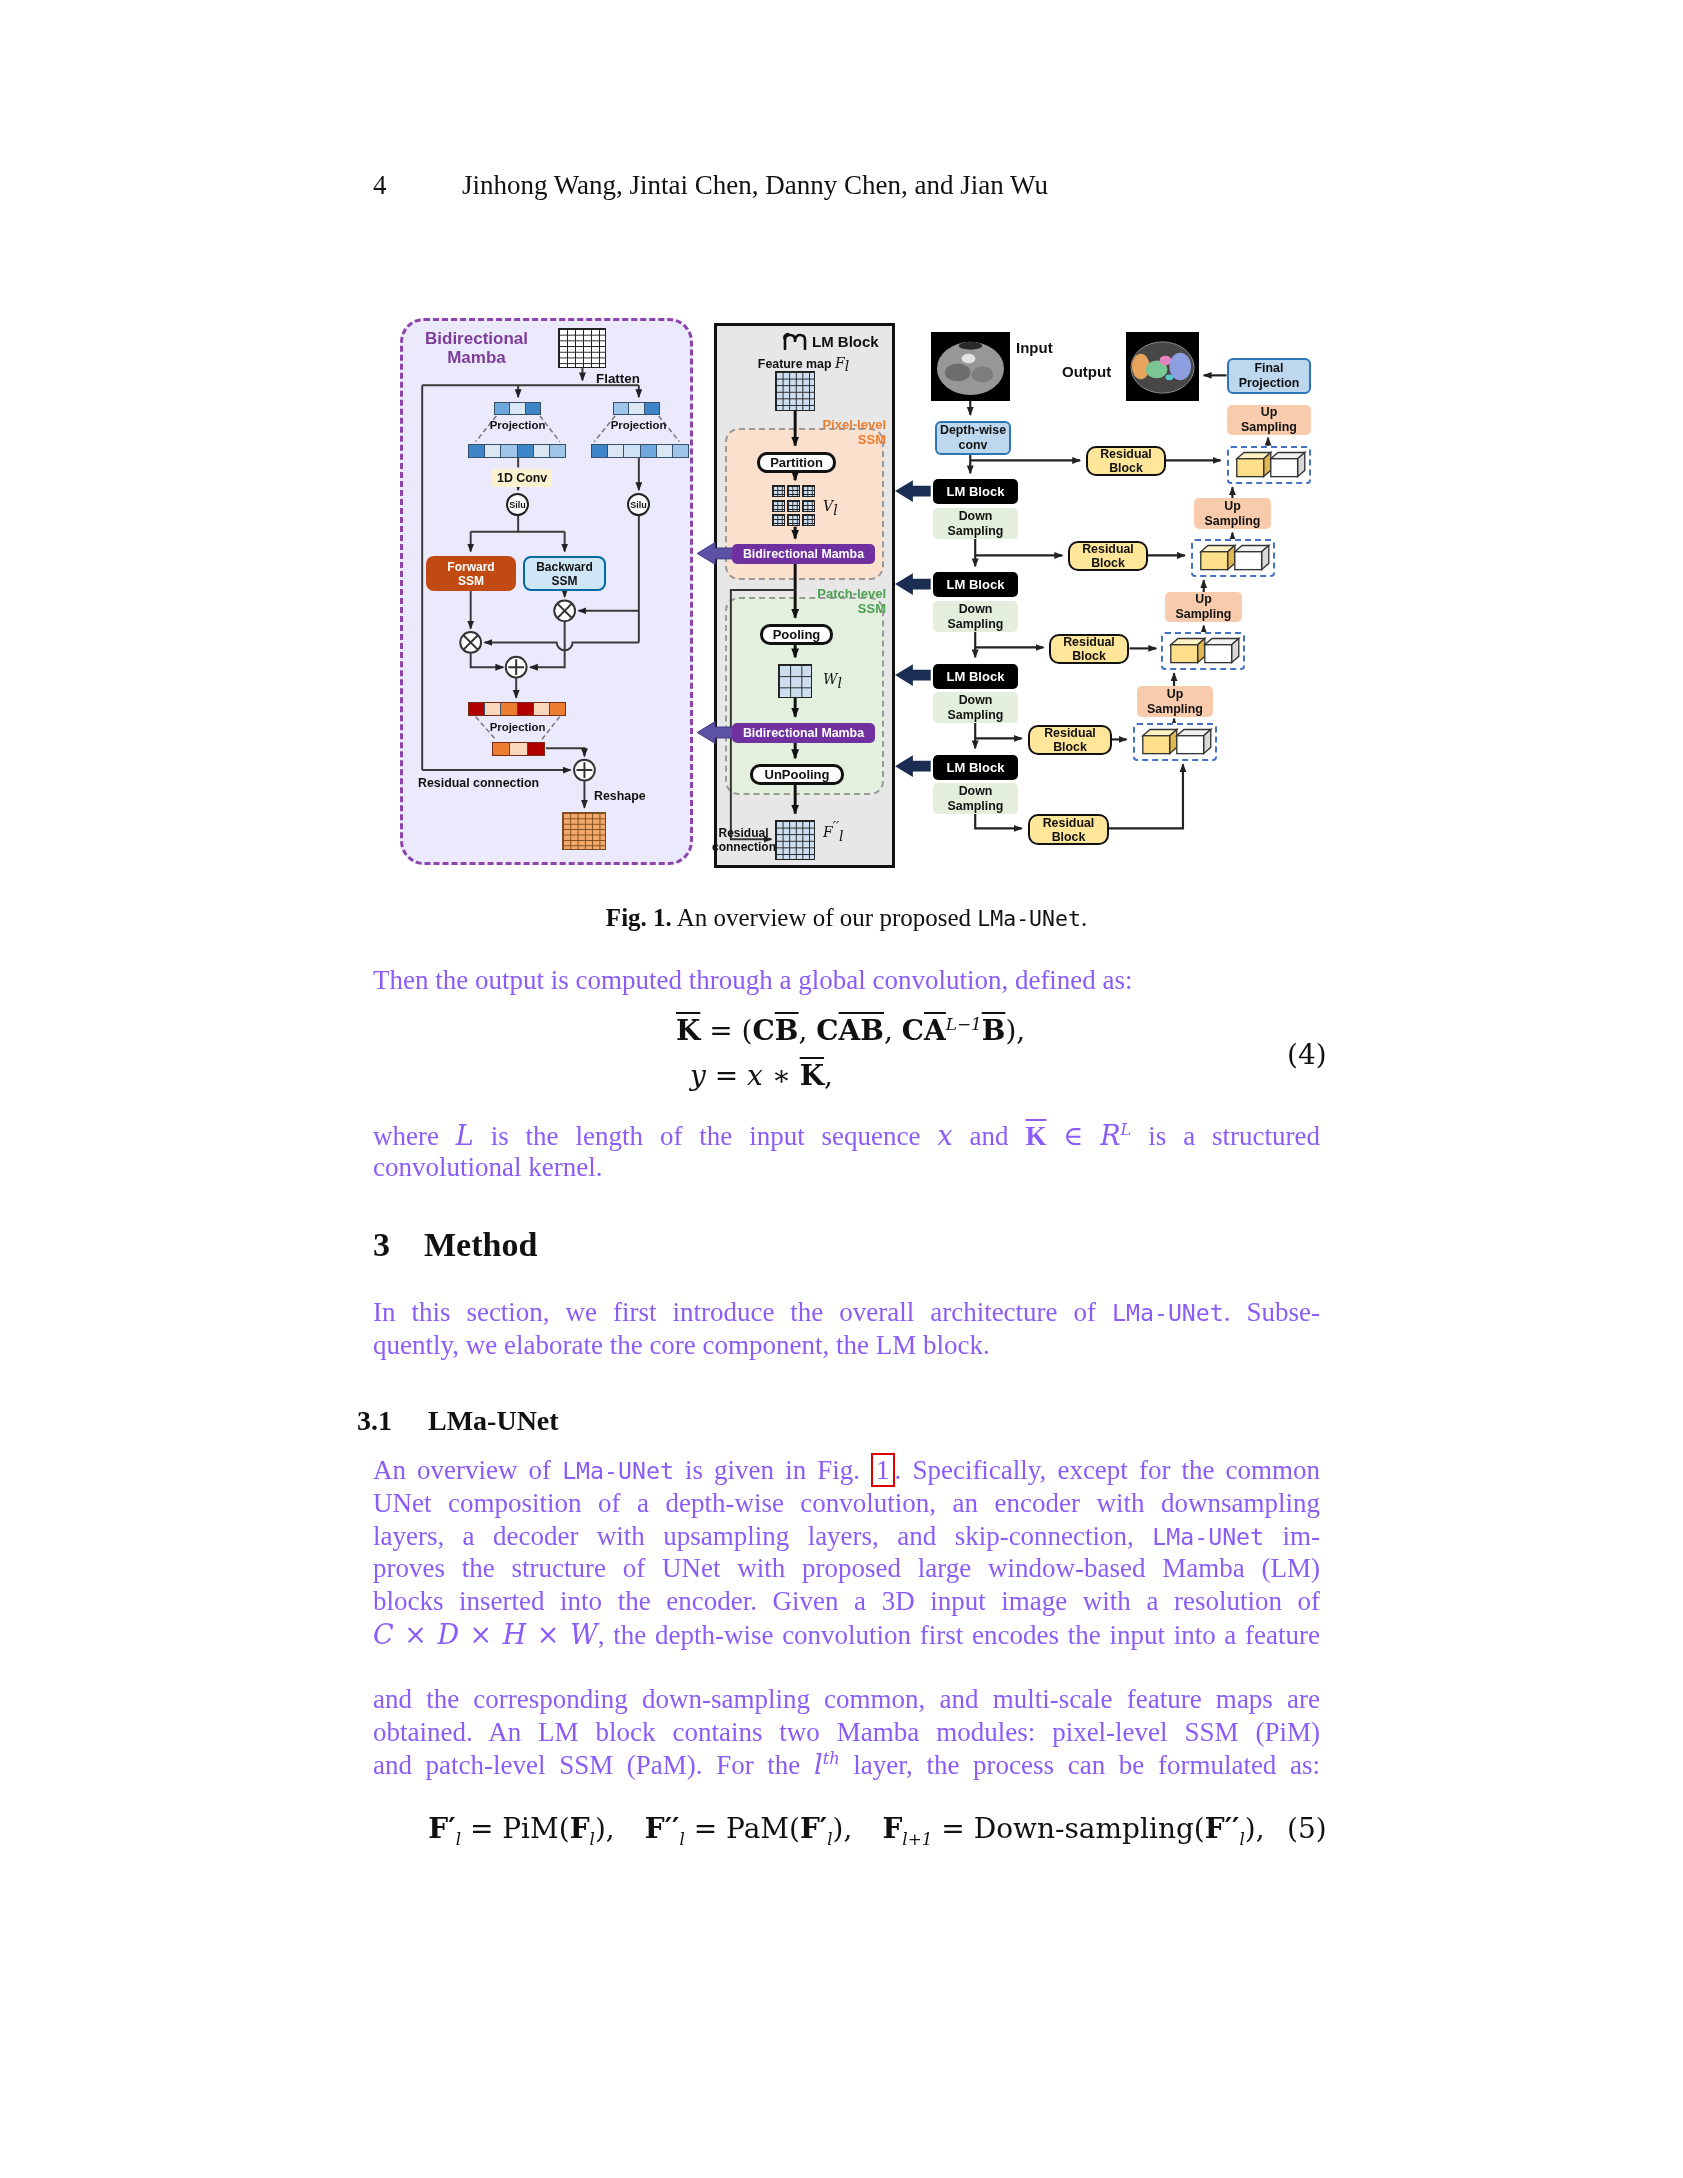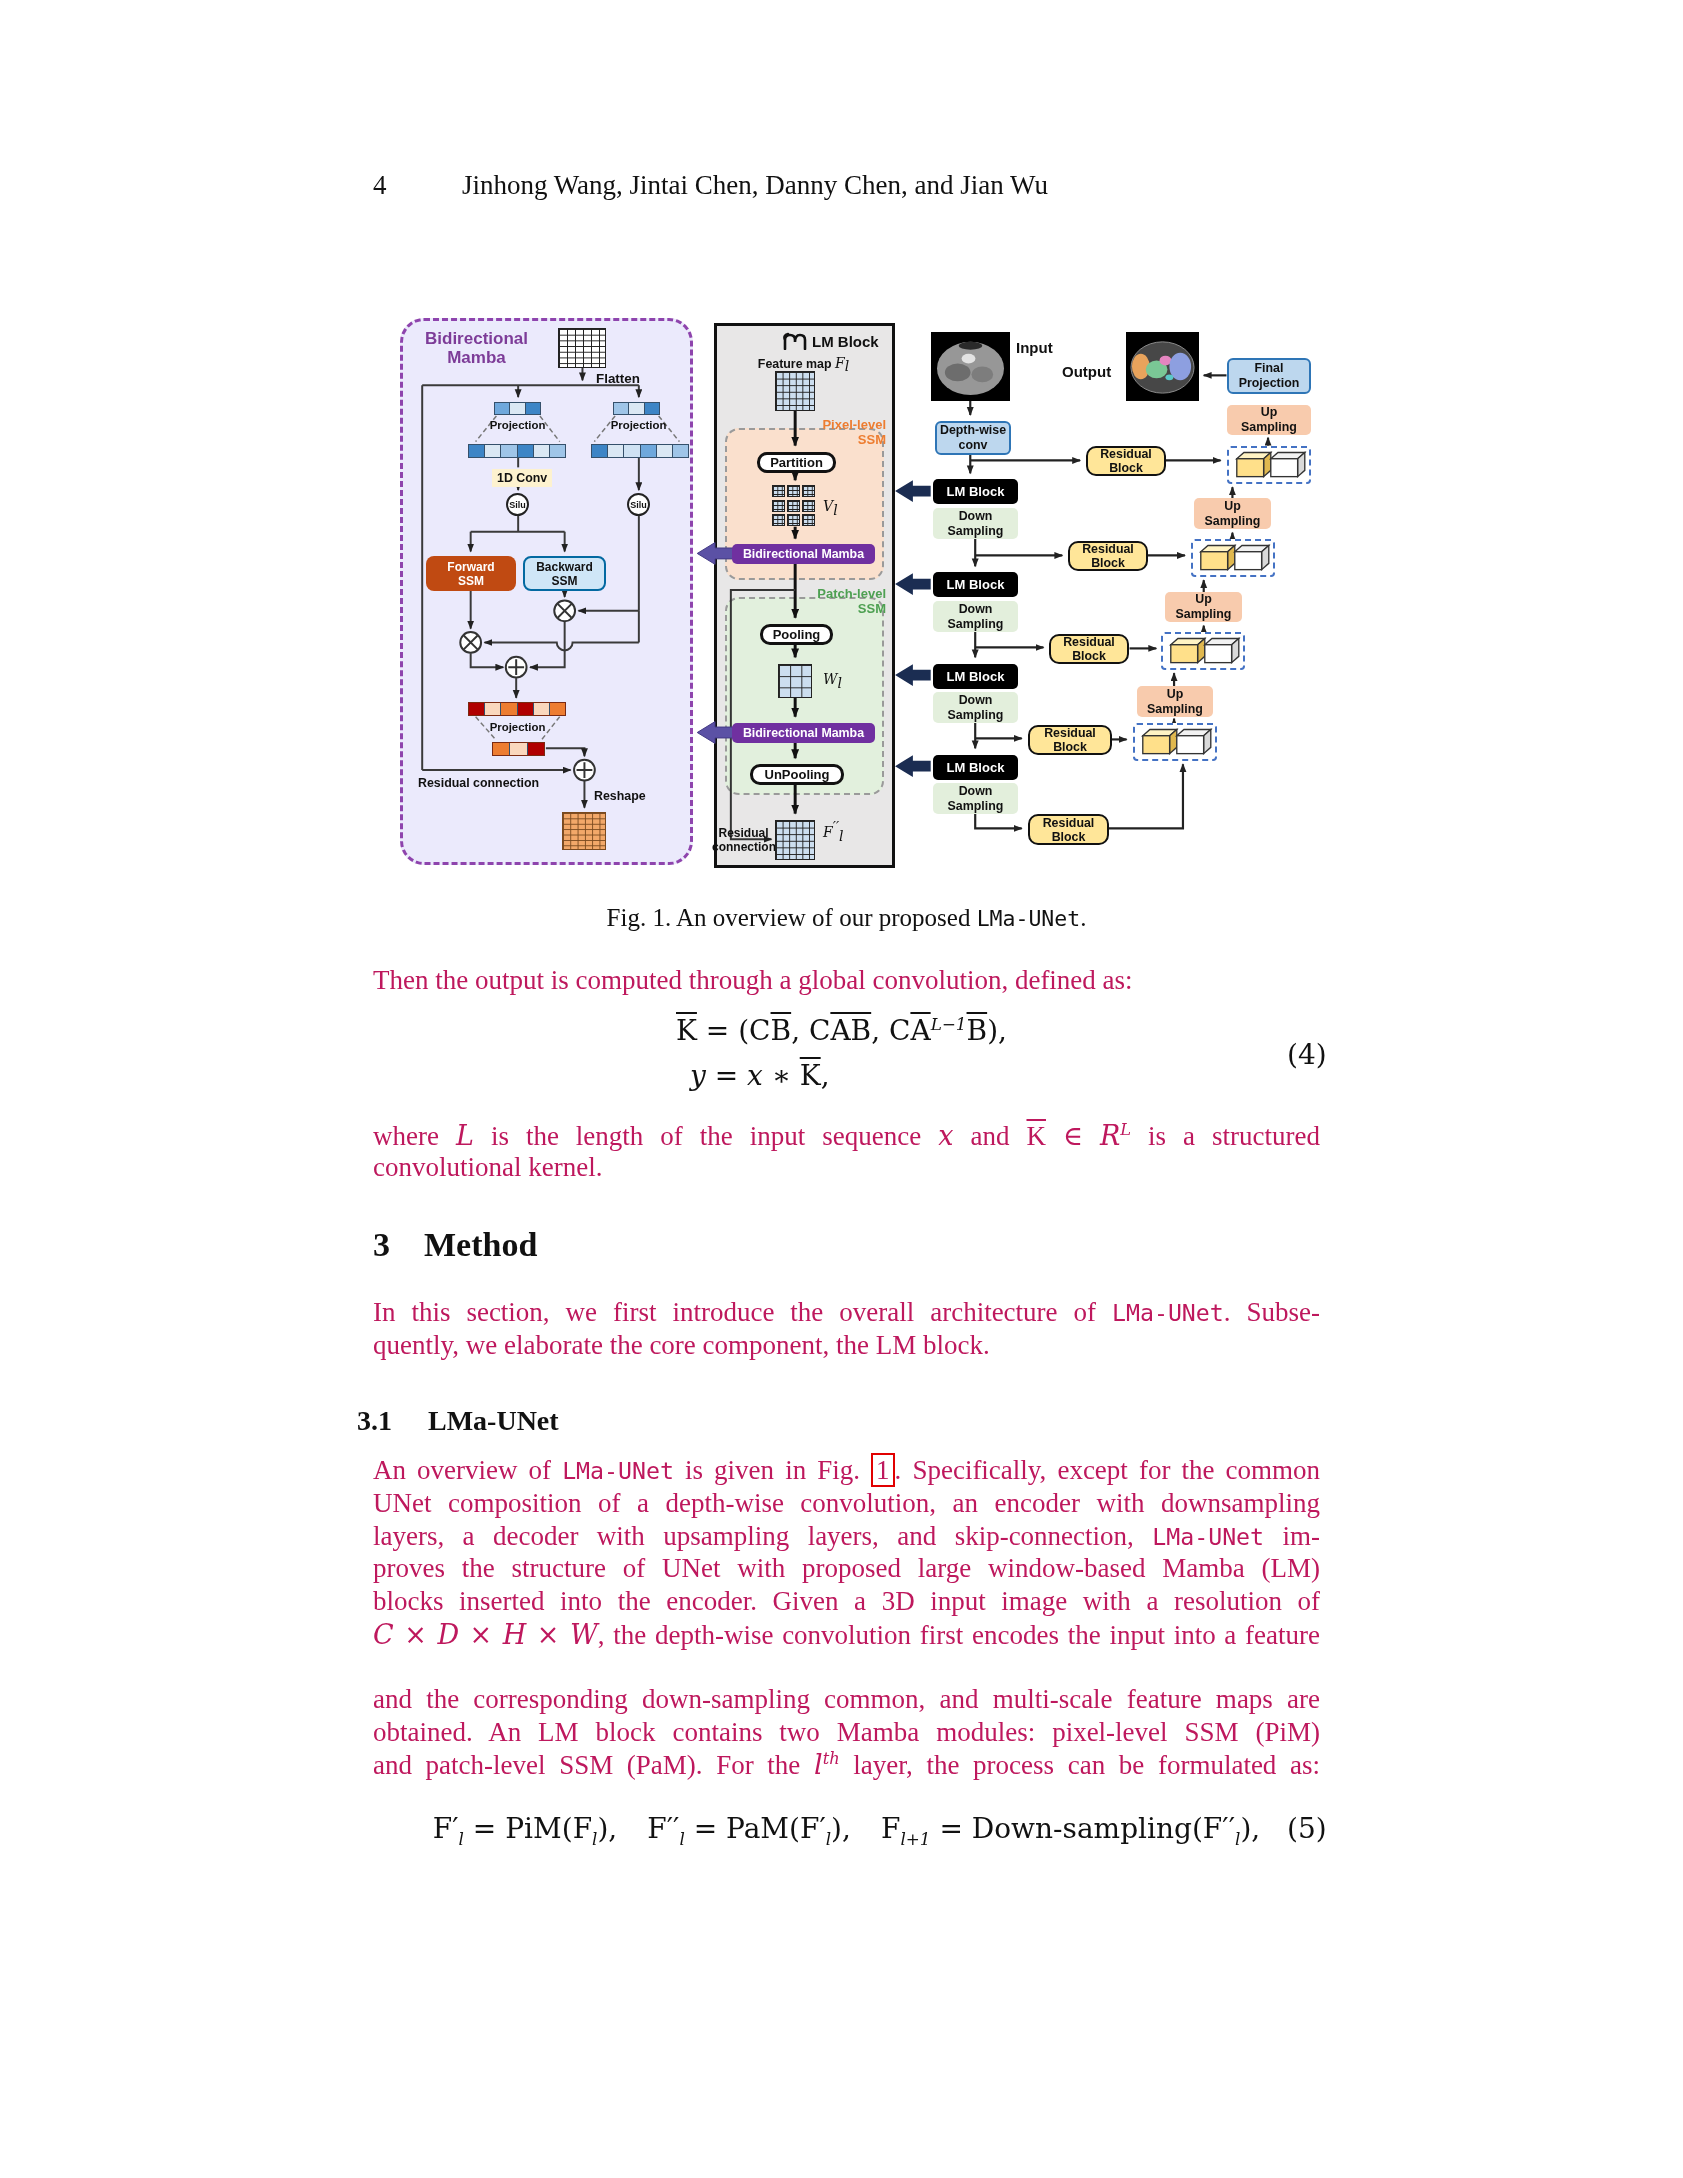--- a/index.html
+++ b/index.html
@@ -1,24 +1,24 @@
 <!DOCTYPE html>
 <html><head>
 <meta charset="utf-8">
 <style>
   html,body{margin:0;padding:0;background:#888;}
   .page{position:relative;width:1683px;height:2178px;background:#ffffff;margin:0 auto;
         font-family:"Liberation Serif","DejaVu Serif",serif;color:#111;overflow:hidden;}
   .a{position:absolute;}
   
-  .bl{position:absolute;left:373px;width:947px;font-size:27px;line-height:33px;color:#be185d;}
+  .bl{position:absolute;left:373px;width:947px;font-size:27px;line-height:33px;color:#8b5cf6;}
   .j{text-align:justify;text-align-last:justify;}
   .tt{font-family:"DejaVu Sans Mono","Liberation Mono",monospace;font-size:0.86em;}
   .it{font-style:italic;font-family:"DejaVu Serif",serif;}
-  .bf{font-weight:normal;}
+  .bf{font-weight:bold;}
   .ov{text-decoration:overline;text-decoration-thickness:2px;}
   .sup{vertical-align:super;font-size:60%;line-height:0;}
   .sub{vertical-align:sub;font-size:60%;line-height:0;}
   .figlink{border:2px solid #e10000;padding:0 3px;}
   .eq{position:absolute;font-size:28px;font-family:"DejaVu Serif","Liberation Serif",serif;}
   .gap{margin-left:30px;}
   
   .fig{position:absolute;left:398px;top:317px;width:916px;height:554px;
        font-family:"Liberation Sans","DejaVu Sans",sans-serif;font-size:13px;color:#111;}
   .panelL{position:absolute;left:2px;top:1px;width:293px;height:547px;background:#ebeafc;

